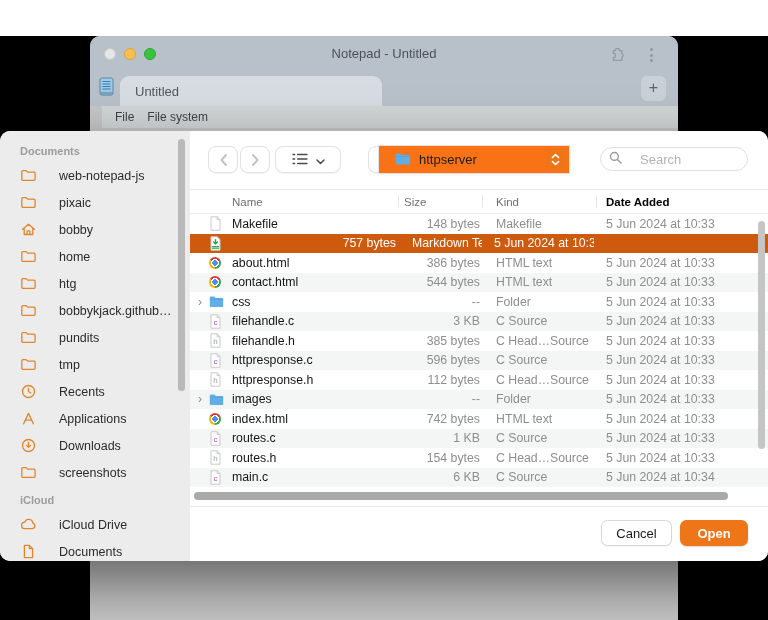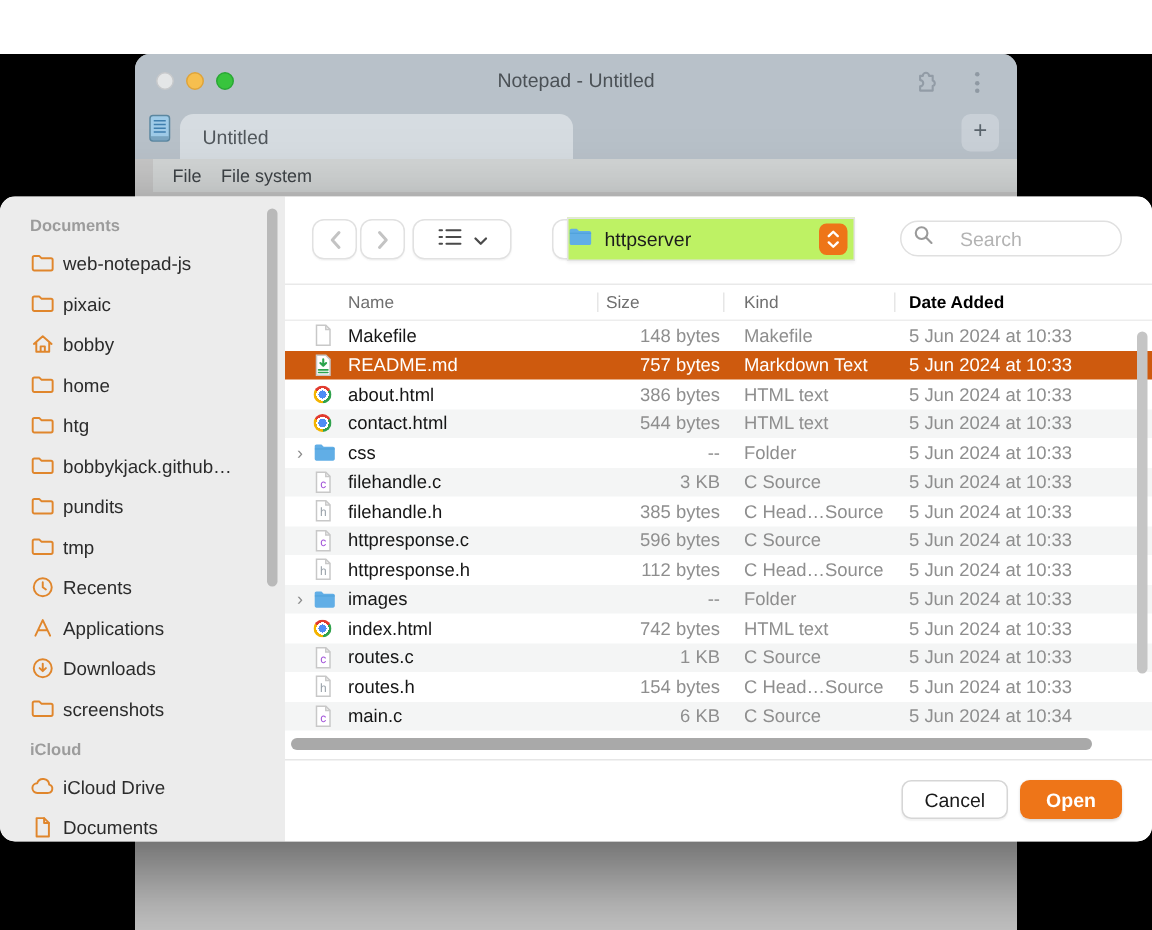--- a/index.html
+++ b/index.html
@@ -34,37 +34,37 @@
   .statusbar{position:absolute;bottom:0;left:0;right:0;height:21px;background:#c2cac8;
              border-top:1px solid #b7bfbd;display:flex;align-items:center;padding-left:13px;
              font-size:11.5px;color:#98a2a2;}
 
   
   .dialog{position:absolute;left:0;top:95px;width:768px;height:430px;background:#fff;
           border-radius:10px;box-shadow:0 22px 55px rgba(0,0,0,.5);display:flex;overflow:hidden;}
   .sidebar{width:190px;flex:none;background:#ececec;position:relative;padding-top:6px;
            box-sizing:border-box;overflow:hidden;}
   .sb-header{margin:8px 0 5px 20px;font-size:11px;font-weight:bold;color:#9c9c9c;}
-  .sb-item{height:27px;display:flex;align-items:center;gap:5px;padding-left:20px;
+  .sb-item{height:27px;display:flex;align-items:center;gap:22px;padding-left:20px;
            font-size:12.5px;color:#2b2b2b;white-space:nowrap;}
   .sb-ic{width:17px;height:17px;flex:none;display:flex;align-items:center;justify-content:center;}
   .sb-scroll{position:absolute;right:5px;top:8px;width:7px;height:252px;border-radius:4px;background:#b9b9b9;}
 
   .main{flex:1;position:relative;background:#fff;}
   .nav-btn{position:absolute;top:15px;width:30px;height:27px;background:#fff;border:1px solid #e1e1e1;
            border-radius:8px;box-sizing:border-box;display:flex;align-items:center;justify-content:center;
            box-shadow:0 1px 1px rgba(0,0,0,.04);}
   .back{left:18px;} .fwd{left:50px;}
   .dd{position:absolute;top:15px;height:27px;background:#fff;border:1px solid #e1e1e1;border-radius:8px;
       box-sizing:border-box;display:flex;align-items:center;justify-content:center;gap:8px;
       box-shadow:0 1px 1px rgba(0,0,0,.04);}
   .dd-list{left:85px;width:66px;} .dd-grid{left:178px;width:66px;}
-  .path-dd{position:absolute;left:188px;top:14px;width:192px;height:29px;background:#bef264;
+  .path-dd{position:absolute;left:188px;top:14px;width:192px;height:29px;background:#f97316;
            border:1px solid #e3e3e3;border-radius:0;box-sizing:border-box;display:flex;
-           align-items:center;gap:8px;padding-left:0;box-shadow:0 1px 2px rgba(0,0,0,.06);}
+           align-items:center;gap:8px;padding-left:16px;box-shadow:0 1px 2px rgba(0,0,0,.06);}
   .path-dd .lbl{font-size:13px;color:#1c1c1c;flex:1;}
   .stepper{width:19px;height:21px;border-radius:5px;background:#ee7518;margin-right:4px;
            display:flex;align-items:center;justify-content:center;}
   .search{position:absolute;left:410px;top:16px;width:148px;height:24px;border:1px solid #e0e0e0;
           border-radius:13px;box-sizing:border-box;display:flex;align-items:center;gap:16px;padding:0 8px;}
   .search input{border:0;outline:0;flex:1;min-width:0;font-size:13px;color:#444;background:transparent;
                 font-family:"Liberation Sans",sans-serif;}
   .search input::placeholder{color:#b3b3b3;}
 
   .toolbar-divider{position:absolute;top:58px;left:0;right:0;height:1px;background:#e9e9e9;}
@@ -352,21 +352,20 @@
           </div>
           <div class="trow grid-row alt sel">
             <span class="cell dis"></span>
             <span class="cell fic">
               <svg width="13" height="15" viewBox="0 0 13 15">
                 <path d="M2 .8h6.2L11 3.6v10.6H2z" fill="#fff" stroke="#c8c8c8"></path>
                 <path d="M6.5 3.6v4.2M4.6 6 6.5 7.9 8.4 6" stroke="#2da44e" stroke-width="1.4" fill="none" stroke-linecap="round" stroke-linejoin="round"></path>
                 <path d="M3.4 10.6h6.2M3.4 12.3h6.2" stroke="#2da44e" stroke-width="1.1" stroke-linecap="round"></path>
               </svg>
             </span>
-            <span class="cell nm">README.md</span>
             <span class="cell sz">757 bytes</span>
             <span class="cell kd">Markdown Text</span>
             <span class="cell dt">5 Jun 2024 at 10:33</span>
           </div>
           <div class="trow grid-row">
             <span class="cell dis"></span>
             <span class="cell fic">
               <span class="ic-html"></span>
             </span>
             <span class="cell nm">about.html</span>

